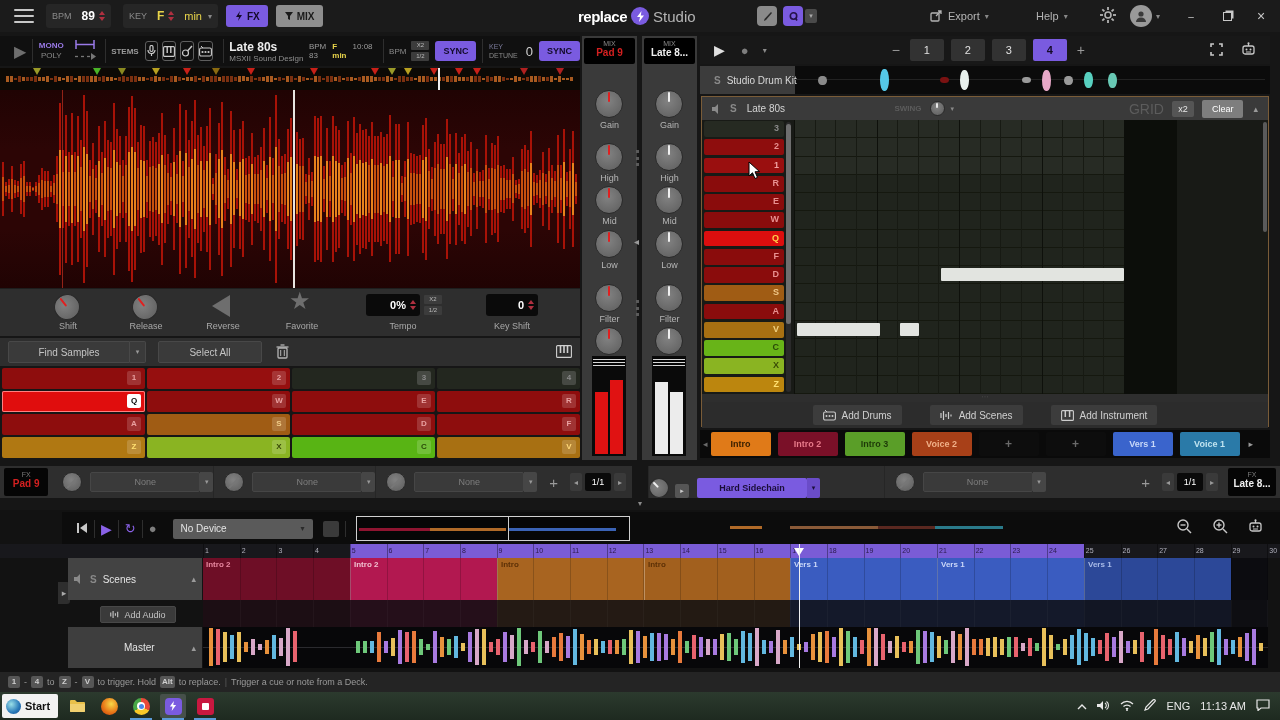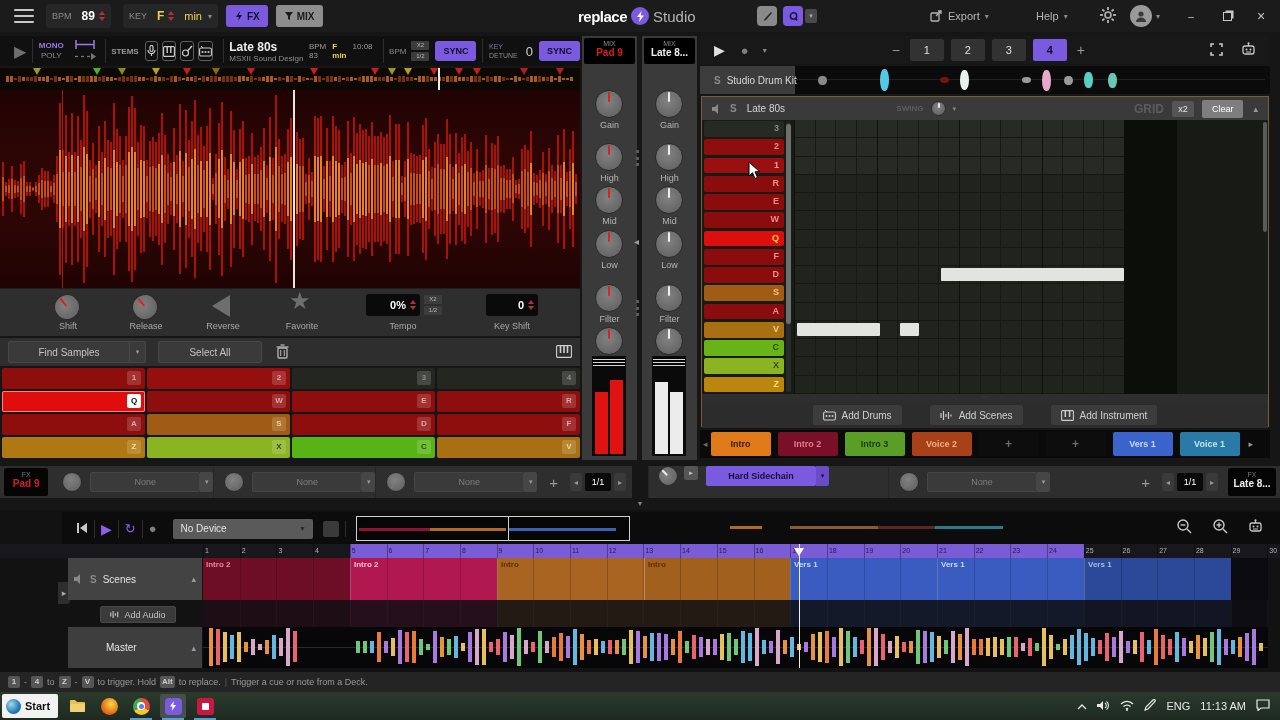--- a/index.html
+++ b/index.html
@@ -1089,21 +1089,21 @@
         </svg>
       <span class="soloS" style="margin-left:8px">S</span>
       <span style="color:#d4d4d4;font-size:10px;margin-left:10px">Late 80s</span>
       <div style="flex:1"></div>
       <span style="color:#5c5c5c;font-size:8px;font-weight:bold">SWING</span>
       <div class="knob" style="width:15px;height:15px;margin-left:8px">
           <span class="tick" style="background:#e8e8e8"></span>
         </div>
       <span style="color:#8a8a8a;font-size:7px;margin-left:6px">▾</span>
       <div style="flex:1.6"></div>
-      <span style="color:#5c5c5c;font-size:12px;font-weight:bold">GRID</span>
+      <span style="color:#5c5c5c;font-size:14px;font-weight:normal">GRID</span>
       <div style="width:22px;height:16px;background:#555;border-radius:2px;color:#e8e8e8;font-size:9px;text-align:center;line-height:16px;margin-left:8px"><span>x2</span></div>
       <div style="height:18px;background:#7e7e7e;border-radius:2px;color:#fff;font-size:9px;padding:0 10px;line-height:18px;margin-left:8px"><span>Clear</span></div>
       <span class="chev" style="margin:0 10px">▴</span>
     </div>
     <div id="pat-rows">
         <div style="position: absolute; left: 92px; top: 0px; width: 330px; height: 18.2667px; background: rgb(39, 43, 36); border-bottom: 1px solid rgb(21, 24, 15);"></div>
         <div style="position: absolute; left: 92px; top: 18.2667px; width: 330px; height: 18.2667px; background: rgb(39, 43, 36); border-bottom: 1px solid rgb(21, 24, 15);"></div>
         <div style="position: absolute; left: 92px; top: 36.5333px; width: 330px; height: 18.2667px; background: rgb(39, 43, 36); border-bottom: 1px solid rgb(21, 24, 15);"></div>
         <div style="position: absolute; left: 92px; top: 54.8px; width: 330px; height: 18.2667px; background: rgb(32, 36, 29); border-bottom: 1px solid rgb(21, 24, 15);"></div>
         <div style="position: absolute; left: 92px; top: 73.0667px; width: 330px; height: 18.2667px; background: rgb(32, 36, 29); border-bottom: 1px solid rgb(21, 24, 15);"></div>
@@ -1234,21 +1234,21 @@
         <div style="width: 13px; height: 20px; border-radius: 0px 2px 2px 0px; display: flex; align-items: center; justify-content: center; font-size: 7px; background: rgb(70, 70, 70); color: rgb(153, 153, 153);">▾</div>
       </div>
       <div style="color: rgb(154, 154, 154); font-size: 15px; padding: 0px 12px;">+</div>
       <div style="display: flex; align-items: center; gap: 3px; margin-right: 6px;">
         <div class="pgr">◂</div>
         <div style="width:26px;height:18px;background:#0a0a0a;border-radius:2px;color:#fff;font-size:9px;text-align:center;line-height:18px">1/1</div>
         <div class="pgr">▸</div>
       </div>
     </div>
   <div id="fx-right" class="fxrail" style="left:648px;width:632px">
-      <div style="display: flex; align-items: flex-start; flex: 1 1 0%; padding-left: 9px; border-left: 1px solid rgb(38, 38, 38); height: 100%;">
+      <div style="display: flex; align-items: flex-end; flex: 1 1 0%; padding-left: 0; border-left: 1px solid rgb(38, 38, 38); height: 100%;">
         <div class="knob" style="width: 20px; height: 20px; transform: rotate(-45deg);">
           <span class="tick" style="background:#f0f0f0"></span>
         </div>
         <div style="width: 14px; height: 14px; background: rgb(85, 85, 85); border-radius: 2px; margin-left: 6px; display: flex; align-items: center; justify-content: center; color: rgb(204, 204, 204); font-size: 7px;">▸</div>
         <div class="fxslot-btn" style="background: rgb(122, 91, 224); color: rgb(26, 14, 56); font-weight: bold; width: 110px; margin-left: 8px; justify-content: center;">Hard Sidechain</div>
         <div style="width: 13px; height: 20px; border-radius: 0px 2px 2px 0px; display: flex; align-items: center; justify-content: center; font-size: 7px; background: rgb(106, 76, 200); color: rgb(26, 14, 56);">▾</div>
       </div>
       <div style="display: flex; align-items: center; flex: 1 1 0%; padding-left: 10px; border-left: 1px solid rgb(38, 38, 38); height: 100%;">
         <div class="knob" style="width: 20px; height: 20px;">
           <span style="position:absolute;left:2px;top:9px;width:14px;height:1.5px;background:#777;transform:rotate(-45deg)"></span>
@@ -1402,21 +1402,21 @@
           <g stroke="#ccc" stroke-width="1.4">
             <line x1="1" y1="3" x2="1" y2="8"></line>
             <line x1="4" y1="1" x2="4" y2="10"></line>
             <line x1="7" y1="4" x2="7" y2="7"></line>
             <line x1="10" y1="2" x2="10" y2="9"></line>
           </g>
         </svg>
       <span style="font-size:9px">Add Audio</span>
     </div>
     <div class="thead" style="top:117px;height:41px;background:#3e3e3e">
-      <span style="color:#e4e4e4;font-size:10px;margin-left:32px">Master</span>
+      <span style="color:#e4e4e4;font-size:10px;margin-left:50px">Master</span>
       <span class="chev" style="margin-left:auto">▴</span>
     </div>
 
     <div id="scene-lane" class="lane" style="top:48px;height:42px;background:#0c0c10">
         <div style="position: absolute; left: 0px; top: 0px; width: 147px; height: 42px; background: rgb(110, 14, 38); border-left: none;">
           <span style="position: absolute; left: 3px; top: 2px; font-size: 8px; font-weight: bold; color: rgb(232, 136, 160);">Intro 2</span>
         </div>
         <div style="position: absolute; left: 147px; top: 0px; width: 147px; height: 42px; background: rgb(178, 24, 80); border-left: 1px solid rgba(255, 255, 255, 0.3);">
           <span style="position: absolute; left: 3px; top: 2px; font-size: 8px; font-weight: bold; color: rgb(240, 192, 208);">Intro 2</span>
         </div>

